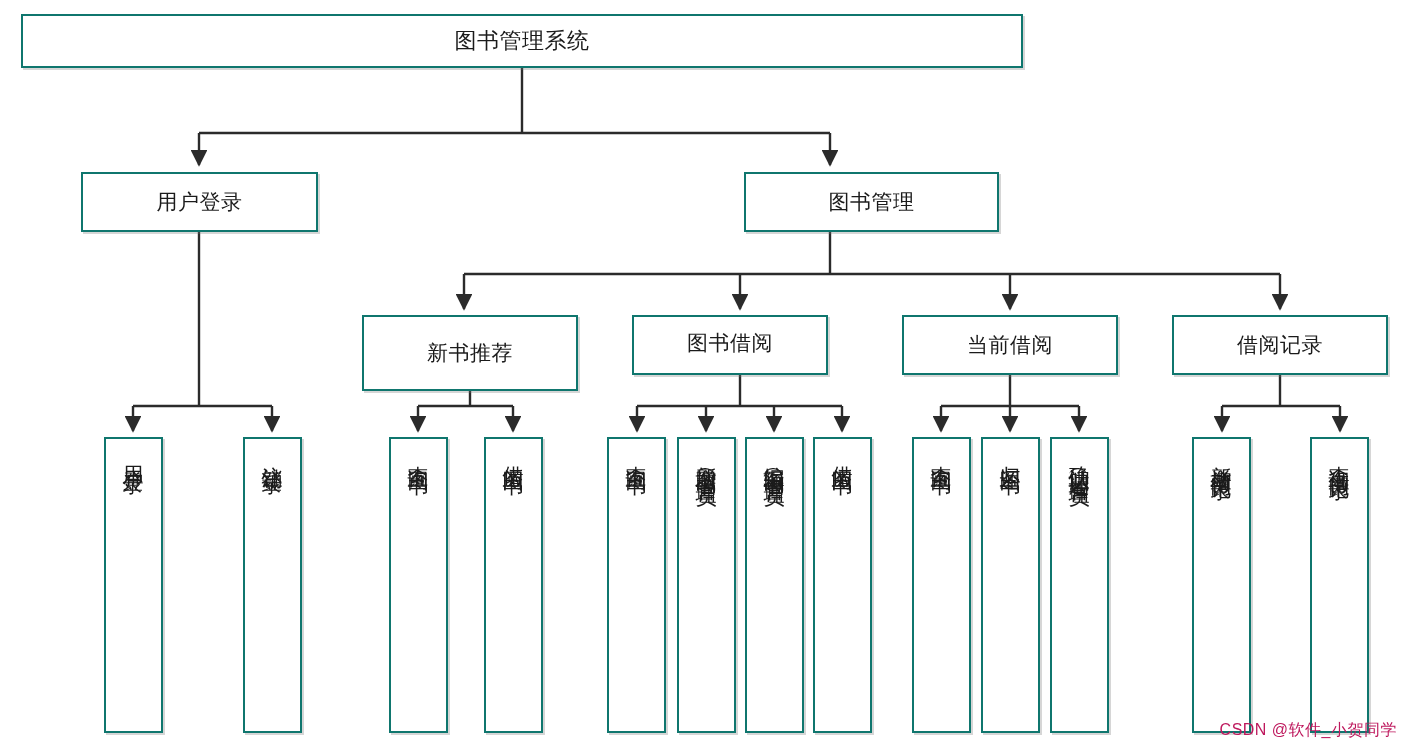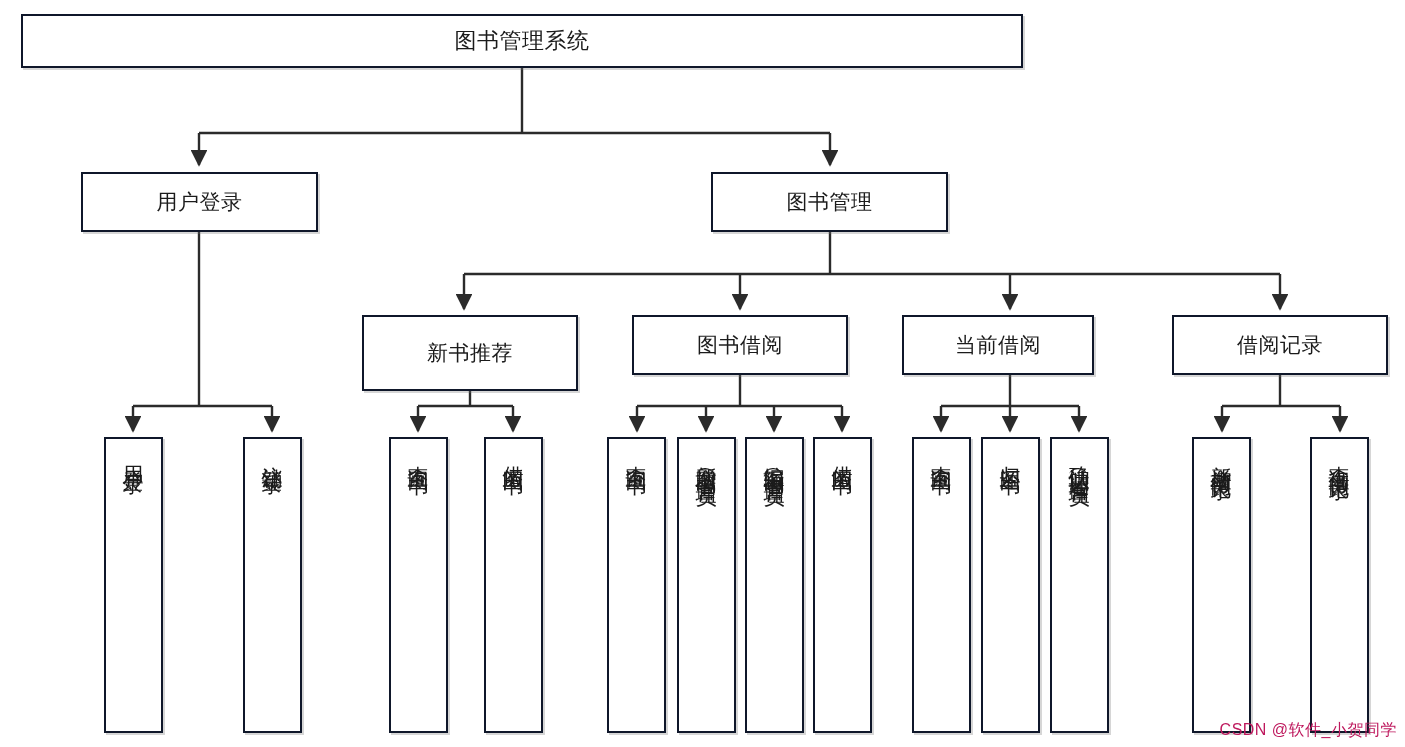--- a/index.html
+++ b/index.html
@@ -23,21 +23,21 @@
     left: 0;
     top: 0;
     width: 1405px;
     height: 747px;
     pointer-events: none;
   }
   .node {
     position: absolute;
     box-sizing: border-box;
     background: #ffffff;
-    border: 2px solid #0f172a;
+    border: 2px solid #0f766e;
     box-shadow: 2px 2px 0 rgba(120,120,120,0.30);
     display: flex;
     align-items: center;
     justify-content: center;
     color: #1b1b1b;
     z-index: 2;
   }
   .node .label {
     display: block;
     text-align: center;
@@ -132,31 +132,31 @@
     </g>
   </svg>
 
   <div class="node horiz root" style="left:21px; top:14px; width:1002px; height:54px;">
     <span class="label">图书管理系统</span>
   </div>
 
   <div class="node horiz" style="left:81px; top:172px; width:237px; height:60px;">
     <span class="label">用户登录</span>
   </div>
-  <div class="node horiz" style="left:711px; top:172px; width:237px; height:60px;">
+  <div class="node horiz" style="left:744px; top:172px; width:255px; height:60px;">
     <span class="label">图书管理</span>
   </div>
 
   <div class="node horiz" style="left:362px; top:315px; width:216px; height:76px;">
     <span class="label">新书推荐</span>
   </div>
-  <div class="node horiz" style="left:632px; top:315px; width:216px; height:60px;">
+  <div class="node horiz" style="left:632px; top:315px; width:196px; height:60px;font-family:Liberation Mono, monospace;">
     <span class="label">图书借阅</span>
   </div>
-  <div class="node horiz" style="left:902px; top:315px; width:192px; height:60px;">
+  <div class="node horiz" style="left:902px; top:315px; width:216px; height:60px;">
     <span class="label">当前借阅</span>
   </div>
   <div class="node horiz" style="left:1172px; top:315px; width:216px; height:60px;">
     <span class="label">借阅记录</span>
   </div>
 
   <div class="node leaf" style="left:104px; top:437px; width:59px; height:296px;">
     <span class="label">用户登录</span>
   </div>
   <div class="node leaf" style="left:243px; top:437px; width:59px; height:296px;">

